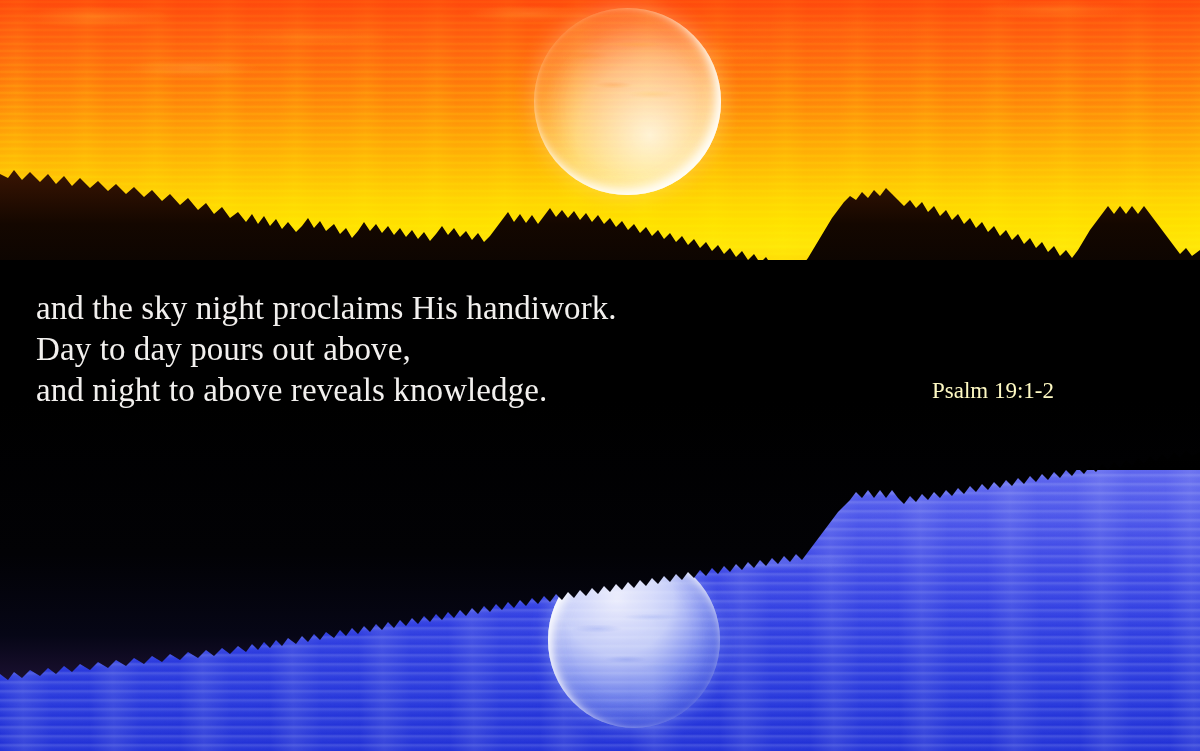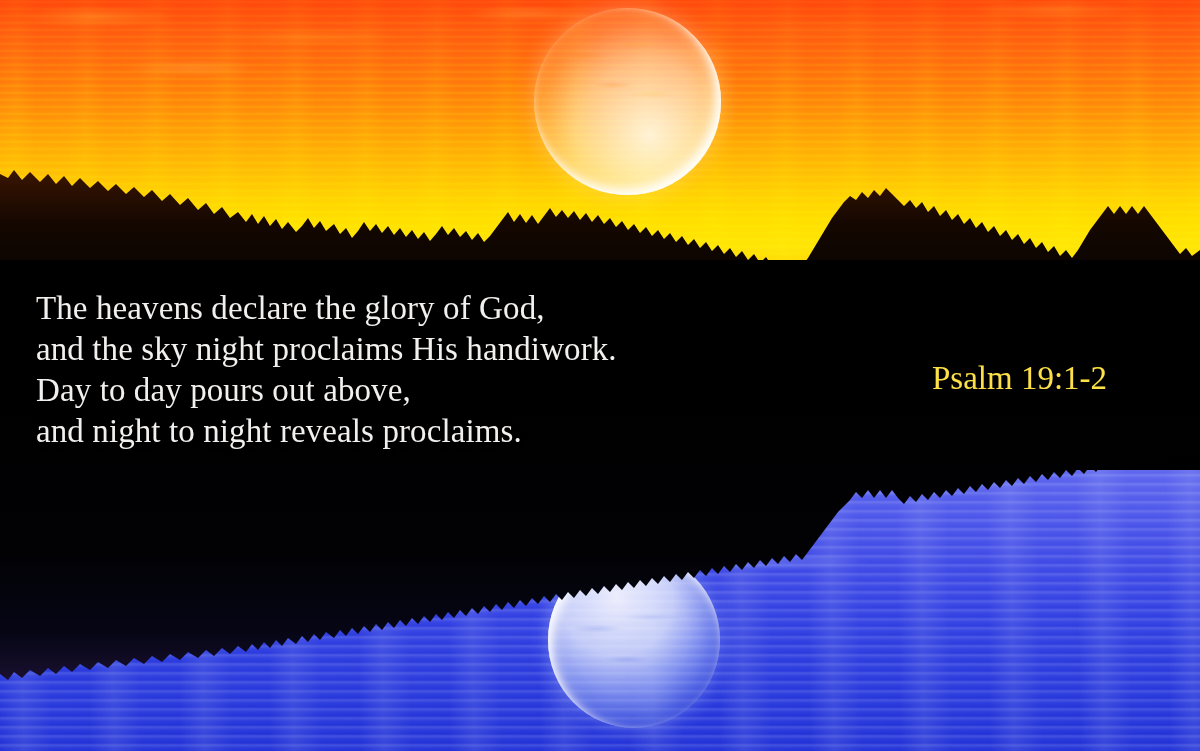--- a/index.html
+++ b/index.html
@@ -236,23 +236,23 @@
     text-shadow:
       1px 2px 3px rgba(0,0,0,.95),
       0 0 6px rgba(0,0,0,.85);
     white-space: nowrap;
   }
   .verse-line { display: block; }
 
   .reference {
     position: absolute;
     left: 932px;
-    top: 358px;
-    color: #fde047;
-    font-size: 33px;
+    top: 370px;
+    color: #fef9c3;
+    font-size: 23px;
     line-height: 41px;
     text-shadow:
       1px 2px 3px rgba(0,0,0,.95),
       0 0 6px rgba(0,0,0,.85);
     white-space: nowrap;
   }
 </style>
 </head>
 <body>
 
@@ -356,21 +356,20 @@
       L288,638 L282,646 L276,640 L270,648 L264,642 L258,650
       L252,644 L246,652 L238,646 L230,654 L222,648 L214,656
       L206,650 L198,658 L188,652 L180,660 L170,654 L162,662
       L152,656 L144,664 L134,658 L126,666 L116,660 L108,668
       L98,662 L90,670 L80,664 L72,672 L64,666 L56,674
       L48,668 L40,676 L30,670 L22,678 L14,672 L8,680
       L0,674 Z"></path>
   </svg>
 
   <div class="verse">
-    <span class="verse-line">The heavens declare the glory of God,</span>
     <span class="verse-line">and the sky night proclaims His handiwork.</span>
     <span class="verse-line">Day to day pours out above,</span>
-    <span class="verse-line">and night to night reveals proclaims.</span>
+    <span class="verse-line">and night to above reveals knowledge.</span>
   </div>
 
   <div class="reference">Psalm 19:1-2</div>
 
 </div>
 
 </body></html>

